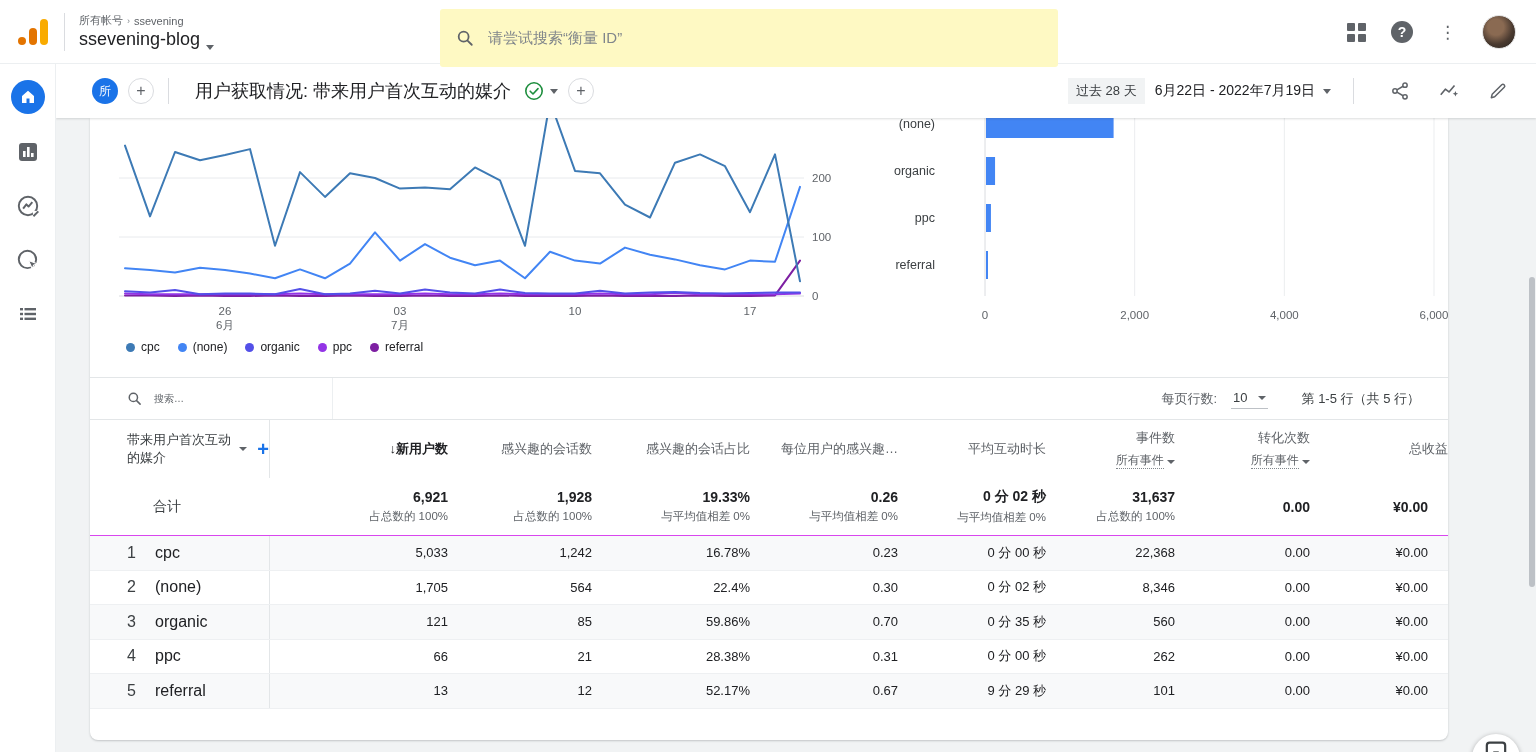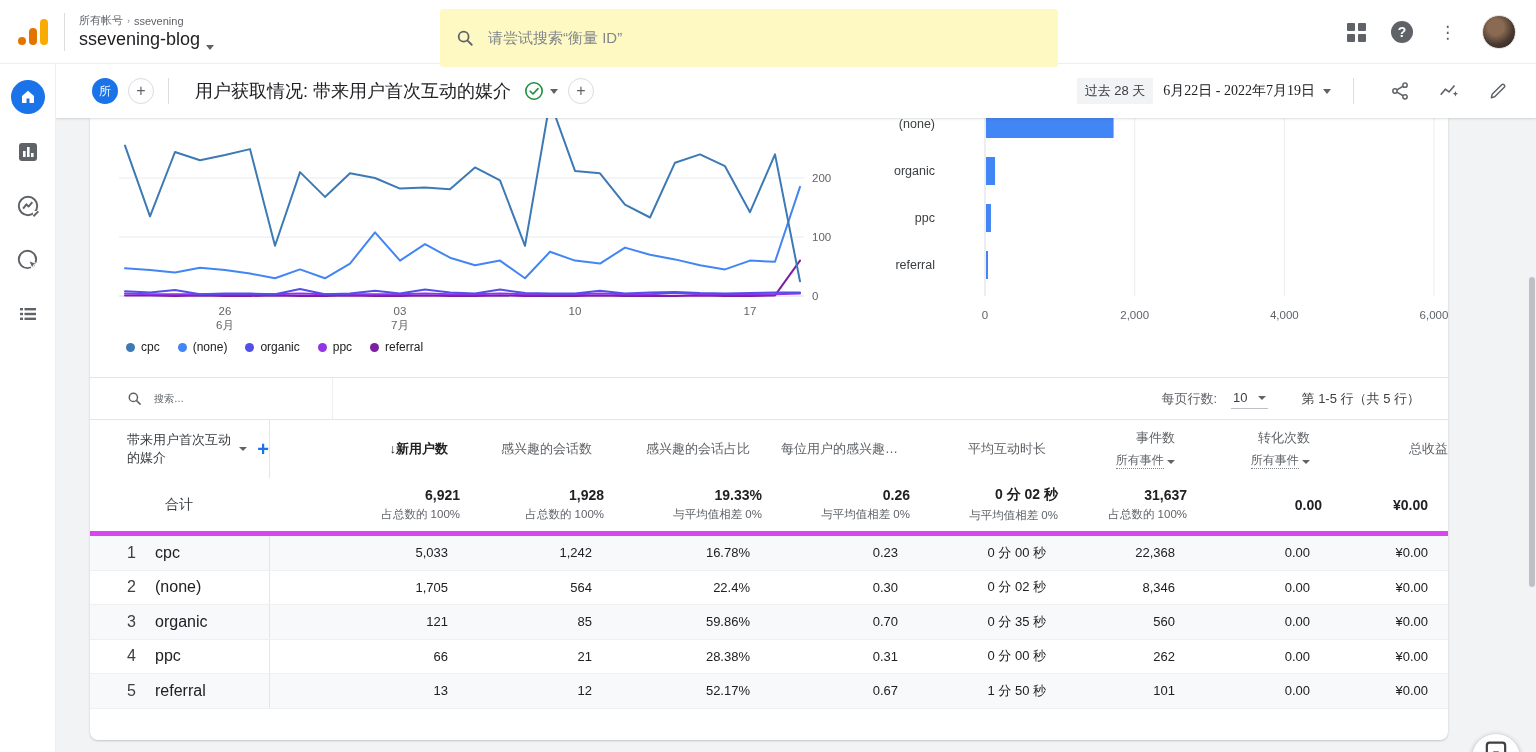--- a/index.html
+++ b/index.html
@@ -37,21 +37,21 @@
 
   
   .report-header { position:absolute; left:56px; top:64px; right:0; height:54px; background:#fff; box-shadow:0 1px 2px rgba(60,64,67,.18); display:flex; align-items:center; z-index:10; }
   .coll-badge { width:26px; height:26px; border-radius:50%; background:#1a73e8; color:#fff; font-size:12px; display:flex; align-items:center; justify-content:center; margin-left:36px; flex:none; }
   .circle-btn { width:26px; height:26px; border-radius:50%; border:1px solid #dadce0; color:#5f6368; font-size:16px; display:flex; align-items:center; justify-content:center; margin-left:10px; background:#fff; flex:none; }
   .rh-divider { width:1px; height:26px; background:#dadce0; margin:0 14px; flex:none; }
   .report-title { font-size:18px; color:#202124; margin-left:12px; white-space:nowrap; }
   .check-wrap { display:flex; align-items:center; gap:5px; margin-left:12px; }
   .rh-right { margin-left:auto; display:flex; align-items:center; padding-right:28px; }
   .date-preset { background:#f1f3f4; border-radius:0; font-size:13px; color:#3c4043; padding:4px 8px; }
-  .date-range { font-size:14px; color:#202124; margin-left:10px; display:flex; align-items:center; gap:8px;font-family:Liberation Serif, serif; }
+  .date-range { font-size:14px; color:#202124; margin-left:10px; display:flex; align-items:center; gap:8px; }
   .rh-icons { display:flex; align-items:center; gap:28px; margin-left:22px; }
 
   
   .content { position:absolute; left:56px; top:118px; right:0; bottom:0; background:#f1f3f4; }
   .card { position:absolute; left:34px; top:0; width:1358px; height:622px; background:#fff; border-radius:0 0 8px 8px; box-shadow:0 1px 2px rgba(60,64,67,.25); overflow:hidden; }
   .charts-region { position:relative; height:260px; border-bottom:1px solid #e3e6e8; overflow:hidden; }
   .legend { position:absolute; left:36px; top:222px; display:flex; gap:18px; align-items:center; }
   .legend-item { display:flex; align-items:center; gap:6px; font-size:12px; color:#202124; }
   .legend-item .dot { width:9px; height:9px; border-radius:50%; background:#888; }
   svg text.tick { fill:#5f6368; font-size:11.5px; font-family:"Liberation Sans",sans-serif; }
@@ -72,21 +72,21 @@
   .cell.num { text-align:right; color:#202124; }
   .cell.last { padding-right:20px; }
   .dim-cell { height:100%; display:flex; align-items:center; padding-left:37px; border-right:1px solid #e3e6e8; }
   .dim-header-label { font-size:13px; color:#3c4043; }
   .dim-caret { margin-left:6px; }
   .plus-blue { color:#1a73e8; font-size:20px; font-weight:bold; margin-left:10px; line-height:1; }
   .th { text-align:right; color:#5f6368; font-size:13px; }
   .th .sub { margin-top:5px; font-size:12px; color:#5f6368; display:inline-block; }
   .th .sub .u { border-bottom:1px dotted #80868b; padding-bottom:1px; }
   .th.sorted { color:#202124; font-weight:bold; }
-  .trow-totals { height:58px; border-bottom:5px solid #d946ef;padding-left:12px; }
+  .trow-totals { height:58px; border-bottom:1px solid #d946ef; }
   .totals-label { padding-left:63px; font-size:14px; color:#3c4043; }
   .tot-main { font-size:14px; font-weight:bold; color:#202124; }
   .tot-sub { font-size:11.5px; color:#5f6368; margin-top:4px; }
   .trow { height:34.5px; border-bottom:1px solid #eef0f2; }
   .trow.odd { background:#f8f9fa; }
   .rownum { width:28px; display:inline-block; color:#3c4043; }
   .medium-name { color:#202124; }
   .tcaret-sm { width:0; height:0; border-left:4px solid transparent; border-right:4px solid transparent; border-top:4px solid #5f6368; display:inline-block; }
 
   
@@ -422,21 +422,21 @@
       </div>
       <div class="tgrid trow odd">
         <div class="dim-cell">
             <span class="rownum">5</span>
             <span class="medium-name">referral</span>
           </div>
         <div class="cell num">13</div>
         <div class="cell num">12</div>
         <div class="cell num">52.17%</div>
         <div class="cell num">0.67</div>
-        <div class="cell num">1 分 50 秒</div>
+        <div class="cell num">9 分 29 秒</div>
         <div class="cell num">101</div>
         <div class="cell num">0.00</div>
         <div class="cell num last">¥0.00</div>
       </div>
 
     </div>
   </div>
 
   <div class="fab">
     <svg width="22" height="20" viewBox="0 0 24 20" style="margin-top:6px">

